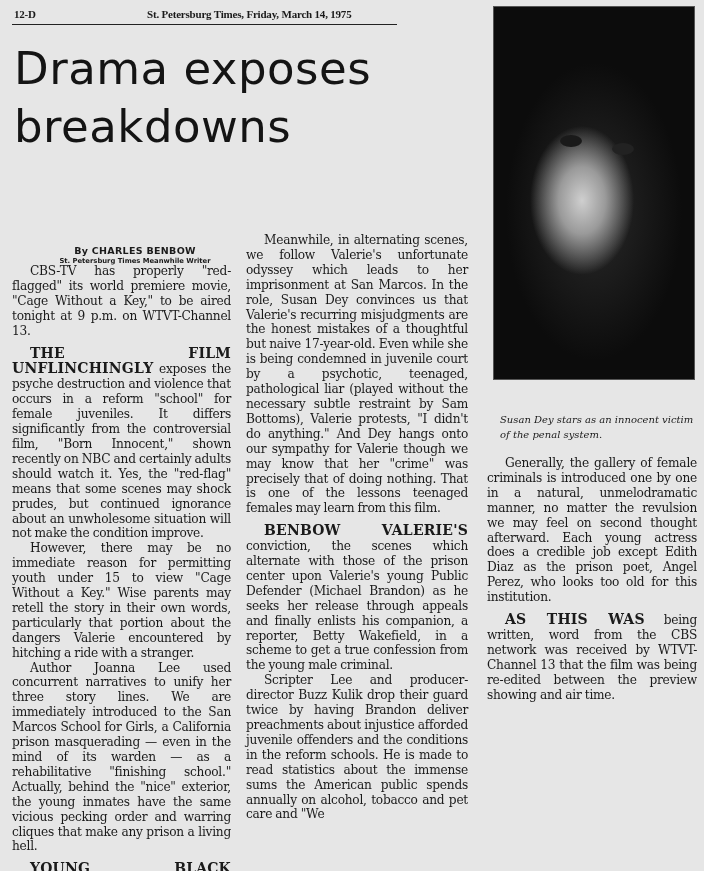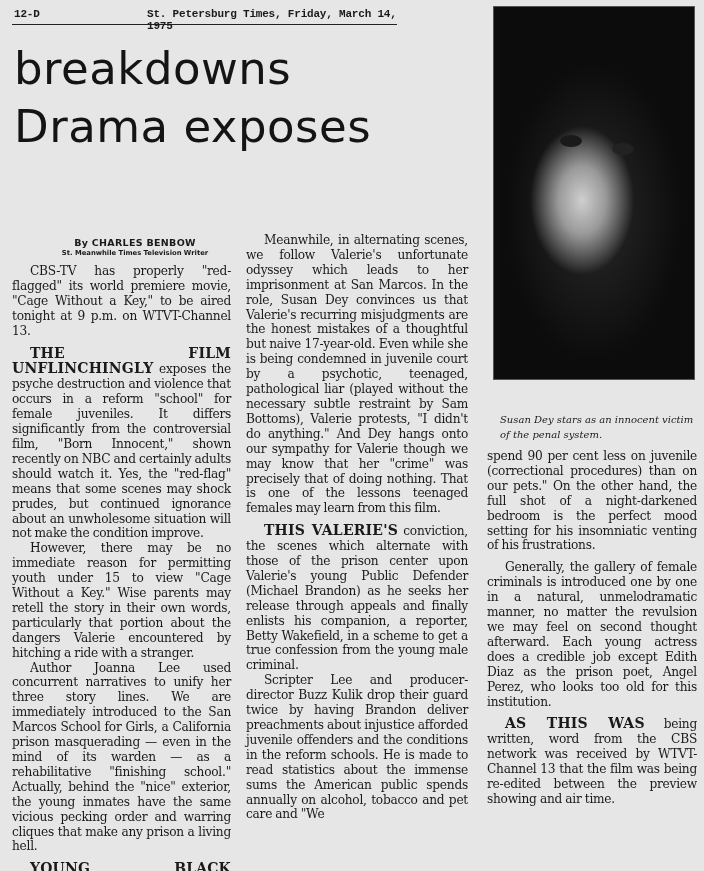--- a/index.html
+++ b/index.html
@@ -6,35 +6,35 @@
   body {
     width: 704px; height: 871px; overflow: hidden;
     background: #e6e6e6;
     position: relative;
     color: #1a1a1a;
     font-family: "DejaVu Serif", serif;
   }
   .masthead {
     position: absolute; left: 12px; top: 8px; width: 385px; height: 16px;
     border-bottom: 1.5px solid #222;
-    font-family: Liberation Mono, monospace; font-weight: bold; font-size: 11px;
+    font-family: Liberation Serif, serif; font-weight: bold; font-size: 11px;
     letter-spacing: -0.2px;
   }
   .masthead .page { position: absolute; left: 2px; top: 0; }
   .masthead .paper { position: absolute; left: 135px; top: 0; }
   .headline {
     position: absolute; left: 14px; top: 40px; width: 460px;
     font-family: "DejaVu Sans", sans-serif; font-size: 45px; line-height: 58px;
     letter-spacing: 0.5px; color: #141414;
   }
   .byline {
     position: absolute; left: 30px; top: 237px; width: 210px; text-align: center;
     font-family: "DejaVu Sans", sans-serif;
   }
-  .byline .name { font-weight: bold; font-size: 9.5px; letter-spacing: 0.3px; }
+  .byline .name { font-weight: bold; font-size: 9.5px; letter-spacing: 0.3px; margin-top: 8px; }
   .byline .role { font-weight: bold; font-size: 6.8px; margin-top: 1px; }
   .col {
     position: absolute;
     font-size: 12.2px; line-height: 14.9px;
     text-align: justify;
     letter-spacing: -0.25px;
     word-spacing: -0.4px;
   }
   .col p { margin: 0; text-indent: 18px; }
   .col p.gap { margin-top: 7px; }
@@ -59,46 +59,45 @@
 </style>
 </head>
 <body>
 
 <div class="masthead">
   <span class="page">12-D</span>
   <span class="paper">St. Petersburg Times, Friday, March 14, 1975</span>
 </div>
 
 <div class="headline">
+  <div>Drama exposes</div>
   <div>breakdowns</div>
-  <div>Drama exposes</div>
 </div>
 
 <div class="photo">
   <div class="eye-l"></div>
   <div class="eye-r"></div>
 </div>
 <div class="caption">Susan Dey stars as an innocent victim of the penal system.</div>
 
 <div class="byline">
   <div class="name">By CHARLES BENBOW</div>
-  <div class="role">St. Meanwhile Times Television Writer</div>
+  <div class="role">St. Petersburg Times Meanwhile Writer</div>
 </div>
 
 <div class="col col1">
   <p>CBS-TV has properly "red-flagged" its world premiere movie, "Cage Without a Key," to be aired tonight at 9 p.m. on WTVT-Channel 13.</p>
   <p class="gap"><span class="lead">THE FILM UNFLINCHINGLY</span><span> exposes the psyche destruction and violence that occurs in a reform "school" for female juveniles. It differs significantly from the controversial film, "Born Innocent," shown recently on NBC and certainly adults should watch it. Yes, the "red-flag" means that some scenes may shock prudes, but continued ignorance about an unwholesome situation will not make the condition improve.</span></p>
   <p>However, there may be no immediate reason for permitting youth under 15 to view "Cage Without a Key." Wise parents may retell the story in their own words, particularly that portion about the dangers Valerie encountered by hitching a ride with a stranger.</p>
   <p>Author Joanna Lee used concurrent narratives to unify her three story lines. We are immediately introduced to the San Marcos School for Girls, a California prison masquerading — even in the mind of its warden — as a rehabilitative "finishing school." Actually, behind the "nice" exterior, the young inmates have the same vicious pecking order and warring cliques that make any prison a living hell.</p>
   <p class="gap"><span class="lead">YOUNG BLACK ACTRESS</span></p>
 </div>
 
 <div class="col col2">
   <p>Meanwhile, in alternating scenes, we follow Valerie's unfortunate odyssey which leads to her imprisonment at San Marcos. In the role, Susan Dey convinces us that Valerie's recurring misjudgments are the honest mistakes of a thoughtful but naive 17-year-old. Even while she is being condemned in juvenile court by a psychotic, teenaged, pathological liar (played without the necessary subtle restraint by Sam Bottoms), Valerie protests, "I didn't do anything." And Dey hangs onto our sympathy for Valerie though we may know that her "crime" was precisely that of doing nothing. That is one of the lessons teenaged females may learn from this film.</p>
-  <p class="gap"><span class="lead">THIS VALERIE'S</span><span> conviction, the scenes which alternate with those of the prison center upon Valerie's young Public Defender (Michael Brandon) as he seeks her release through appeals and finally enlists his companion, a reporter, Betty Wakefield, in a scheme to get a true confession from the young male criminal.</span></p>
+  <p class="gap"><span class="lead">BENBOW VALERIE'S</span><span> conviction, the scenes which alternate with those of the prison center upon Valerie's young Public Defender (Michael Brandon) as he seeks her release through appeals and finally enlists his companion, a reporter, Betty Wakefield, in a scheme to get a true confession from the young male criminal.</span></p>
   <p>Scripter Lee and producer-director Buzz Kulik drop their guard twice by having Brandon deliver preachments about injustice afforded juvenile offenders and the conditions in the reform schools. He is made to read statistics about the immense sums the American public spends annually on alcohol, tobacco and pet care and "We</p>
 </div>
 
 <div class="col col3">
-  <p style="text-indent:0">spend 90 per cent less on juvenile (correctional procedures) than on our pets." On the other hand, the full shot of a night-darkened bedroom is the perfect mood setting for his insomniatic venting of his frustrations.</p>
   <p class="gap">Generally, the gallery of female criminals is introduced one by one in a natural, unmelodramatic manner, no matter the revulsion we may feel on second thought afterward. Each young actress does a credible job except Edith Diaz as the prison poet, Angel Perez, who looks too old for this institution.</p>
   <p class="gap"><span class="lead">AS THIS WAS</span><span> being written, word from the CBS network was received by WTVT-Channel 13 that the film was being re-edited between the preview showing and air time.</span></p>
 </div>
 
 </body></html>

